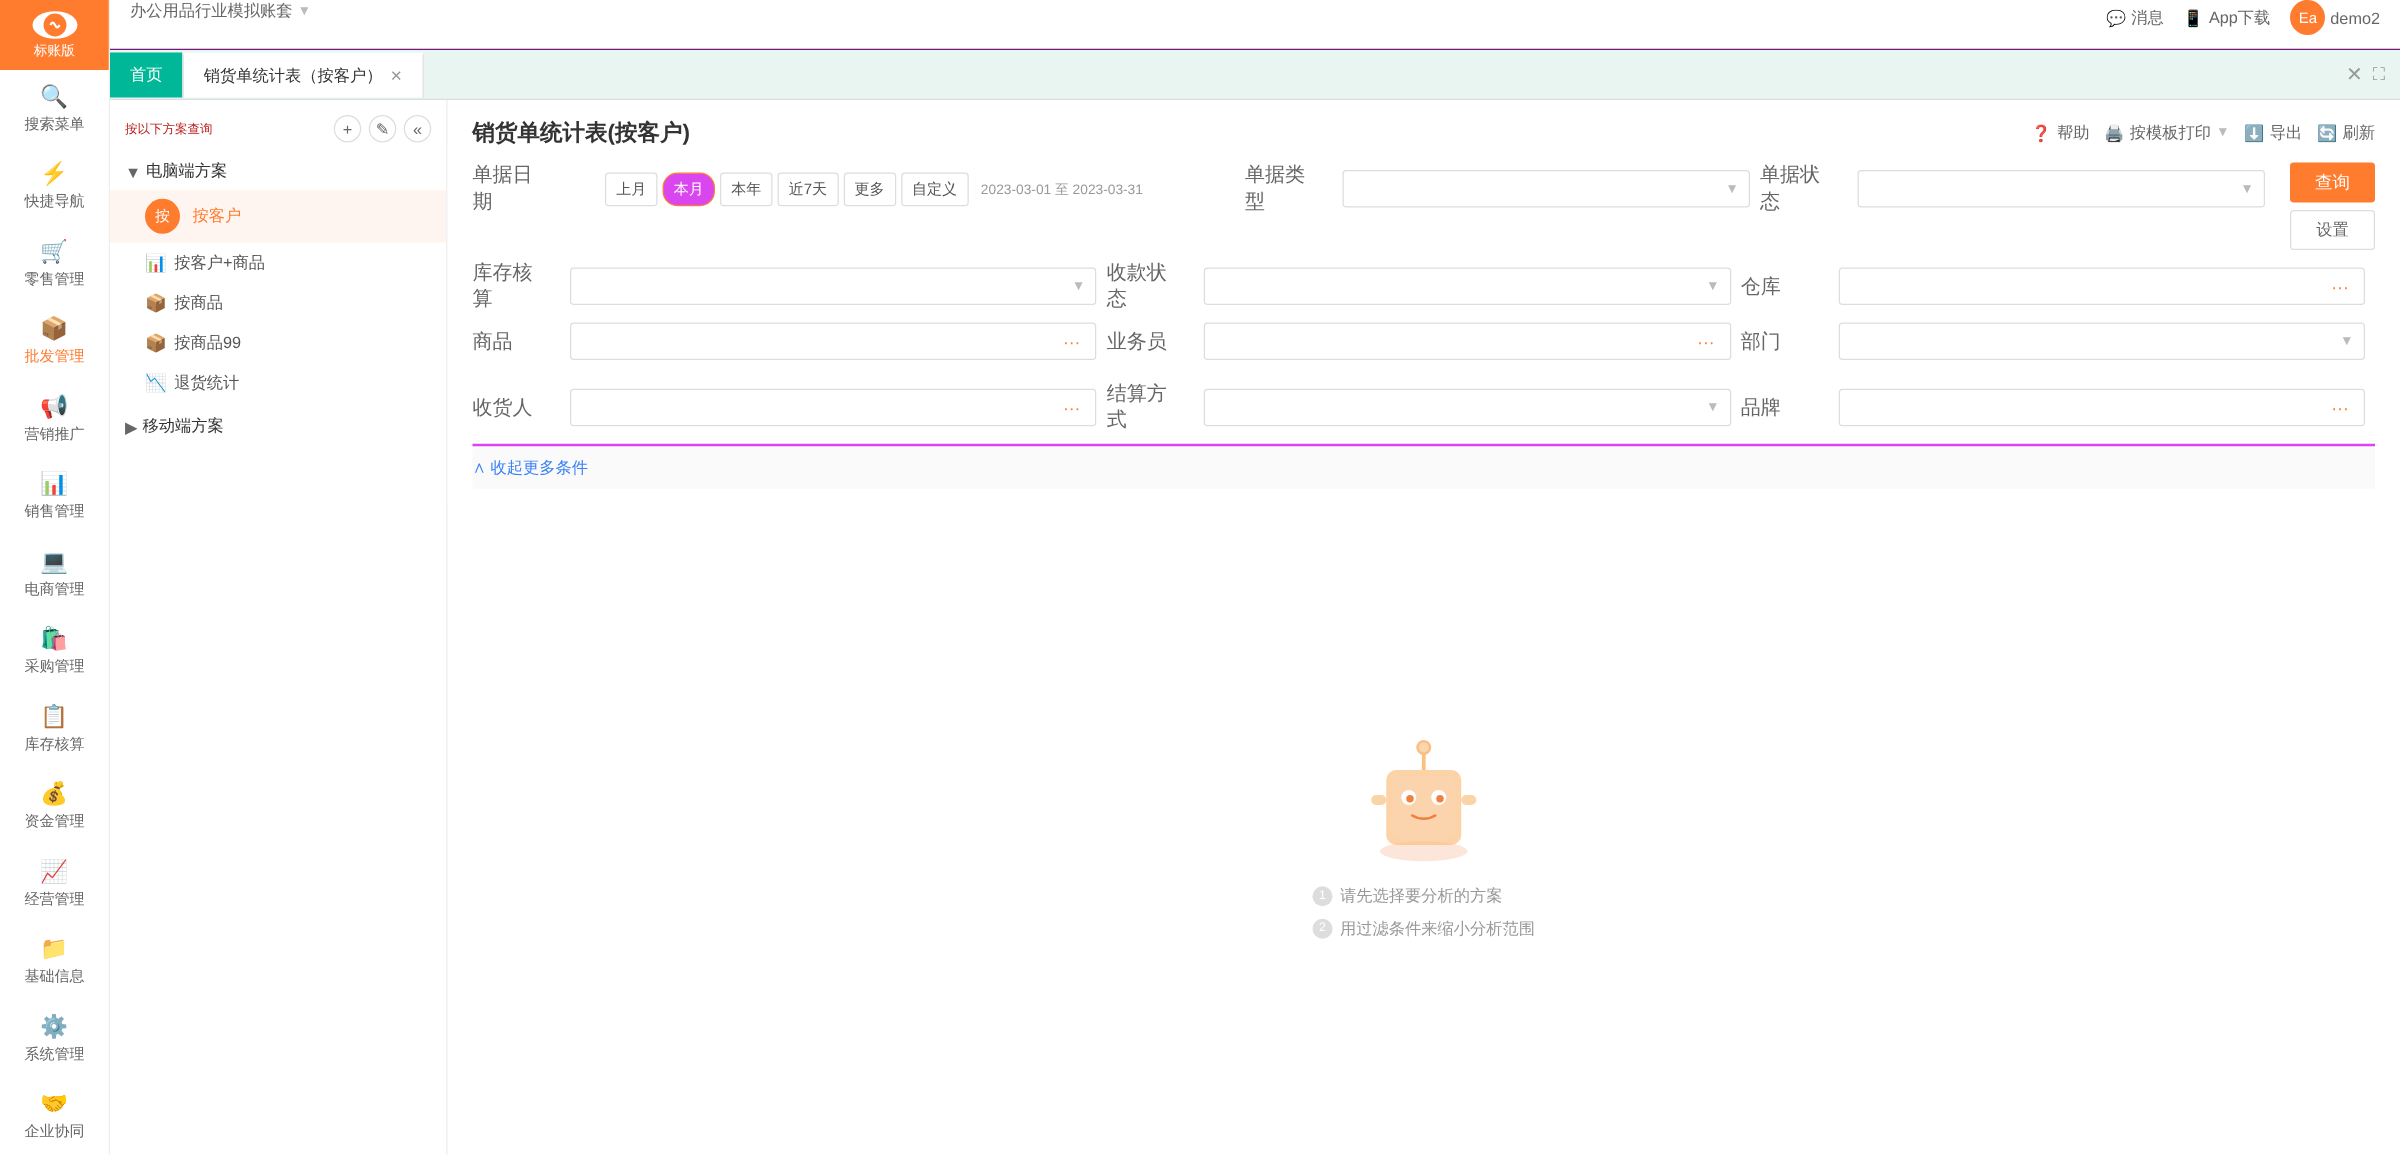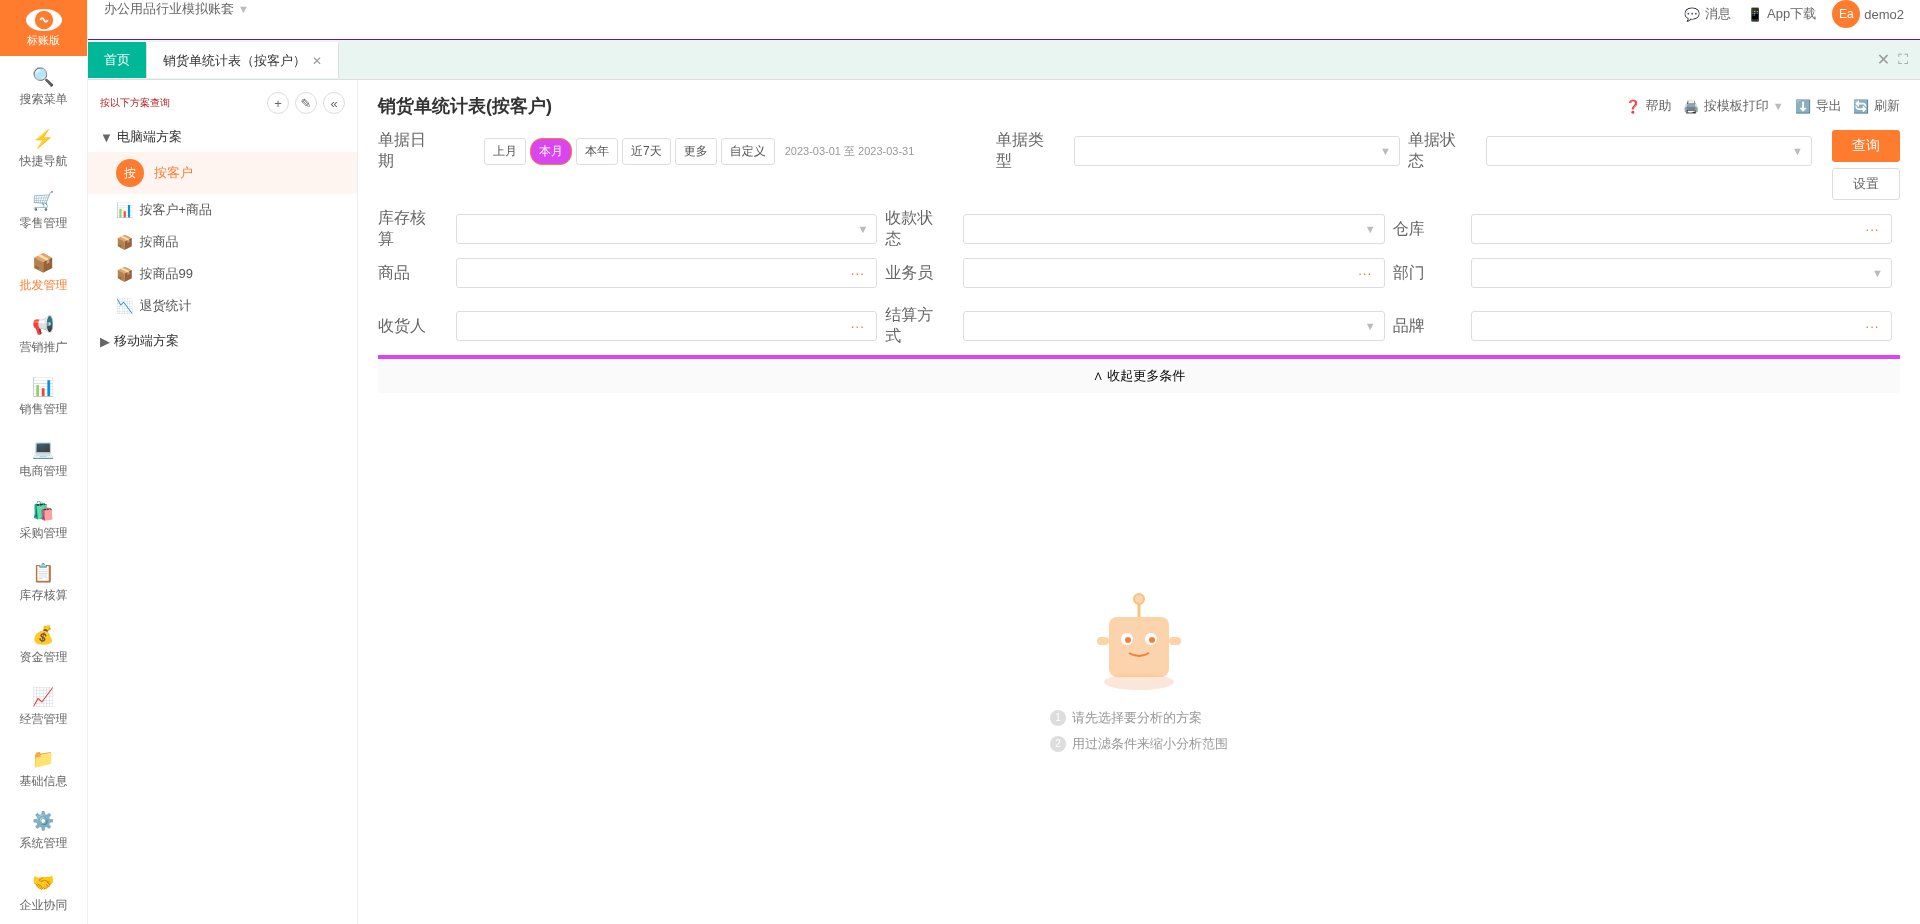--- a/index.html
+++ b/index.html
@@ -71,21 +71,21 @@
     .date-range-text { font-size: 11px; color: #999; margin-left: 6px; }
     .filter-select { flex: 1; height: 30px; border: 1px solid #ddd; border-radius: 3px; padding: 0 8px; color: #555; font-size: 13px; display: flex; align-items: center; justify-content: space-between; cursor: pointer; background: #fff; margin: 0 8px; }
     .filter-select-arrow { color: #bbb; font-size: 11px; }
     .filter-dots { color: #ff7c2e; cursor: pointer; padding: 0 4px; font-size: 14px; }
 
     .btn-query { background: #ff7c2e; color: #fff; border: none; border-radius: 3px; padding: 6px 20px; font-size: 14px; cursor: pointer; height: 32px; }
     .btn-setting { background: #fff; color: #666; border: 1px solid #ddd; border-radius: 3px; padding: 5px 16px; font-size: 13px; cursor: pointer; height: 32px; }
     .query-btns { display: flex; flex-direction: column; gap: 6px; padding: 0 0 0 12px; }
 
     
-    .collapse-bar { text-align: center; padding: 8px 0; color: #000000; font-size: 13px; cursor: pointer; border-top: 4px solid #d946ef; background: #fafafa; }
+    .collapse-bar { text-align: left; padding: 8px 0; color: #3b82f6; font-size: 13px; cursor: pointer; border-top: 2px solid #d946ef; background: #fafafa; }
 
     
     .empty-state { flex: 1; display: flex; flex-direction: column; align-items: center; justify-content: center; gap: 12px; }
     .empty-tips { display: flex; flex-direction: column; gap: 8px; }
     .empty-tip { display: flex; align-items: flex-start; gap: 6px; color: #999; font-size: 13px; }
     .tip-num { width: 16px; height: 16px; border-radius: 50%; background: #ddd; color: #fff; font-size: 10px; display: flex; align-items: center; justify-content: center; flex-shrink: 0; margin-top: 1px; }
 
     .topbar-title { color: #666; font-size: 13px; }
   </style>
 </head>

